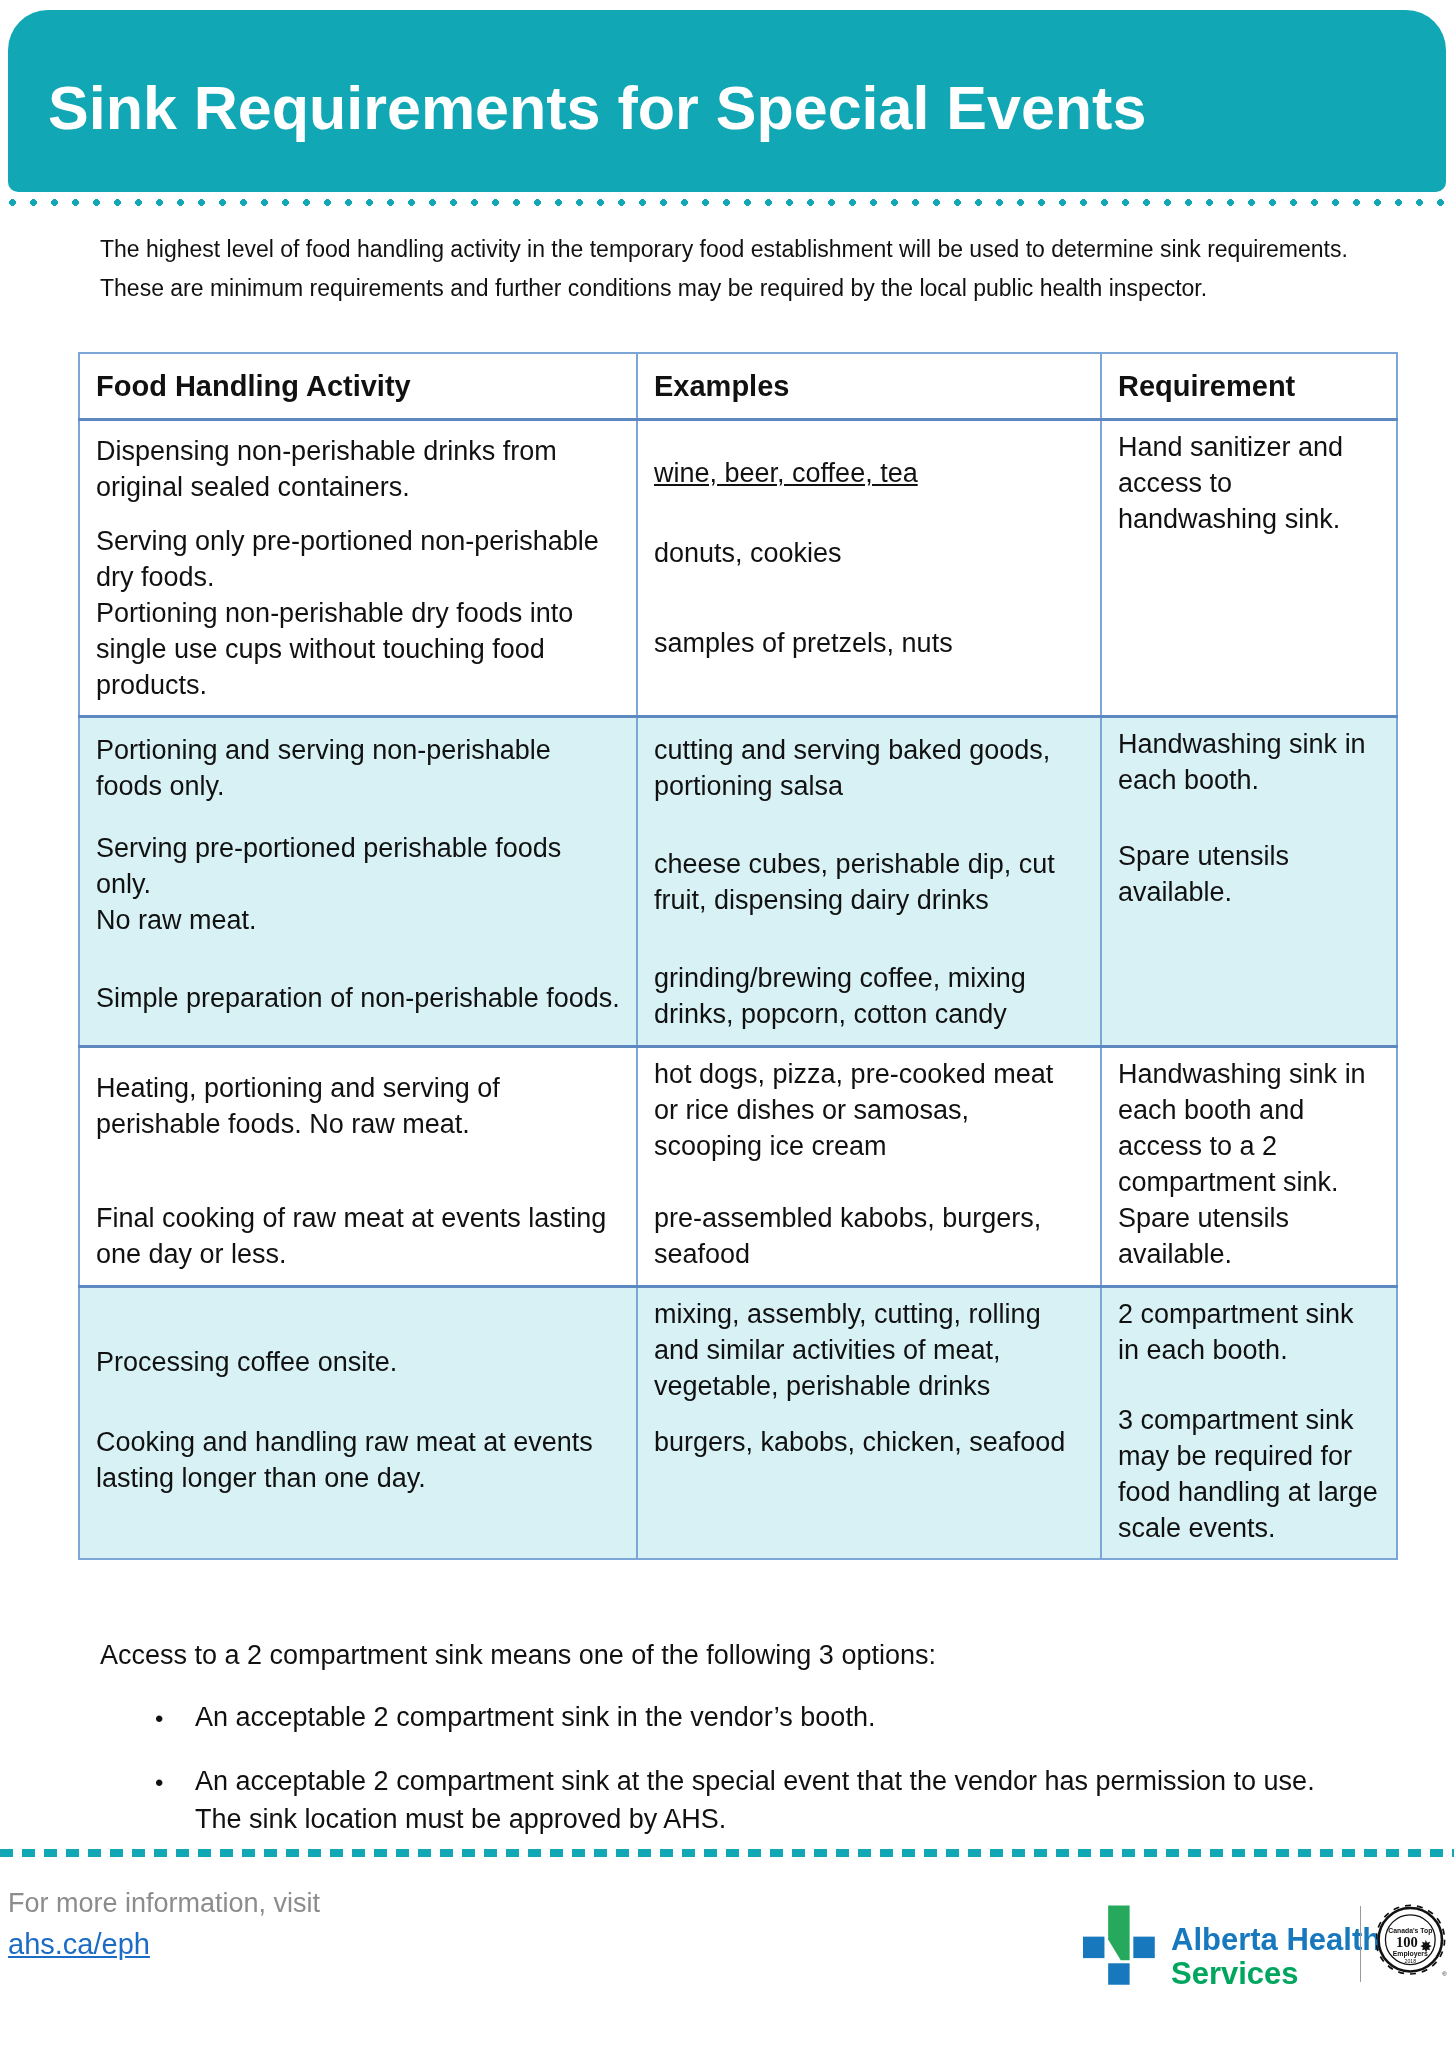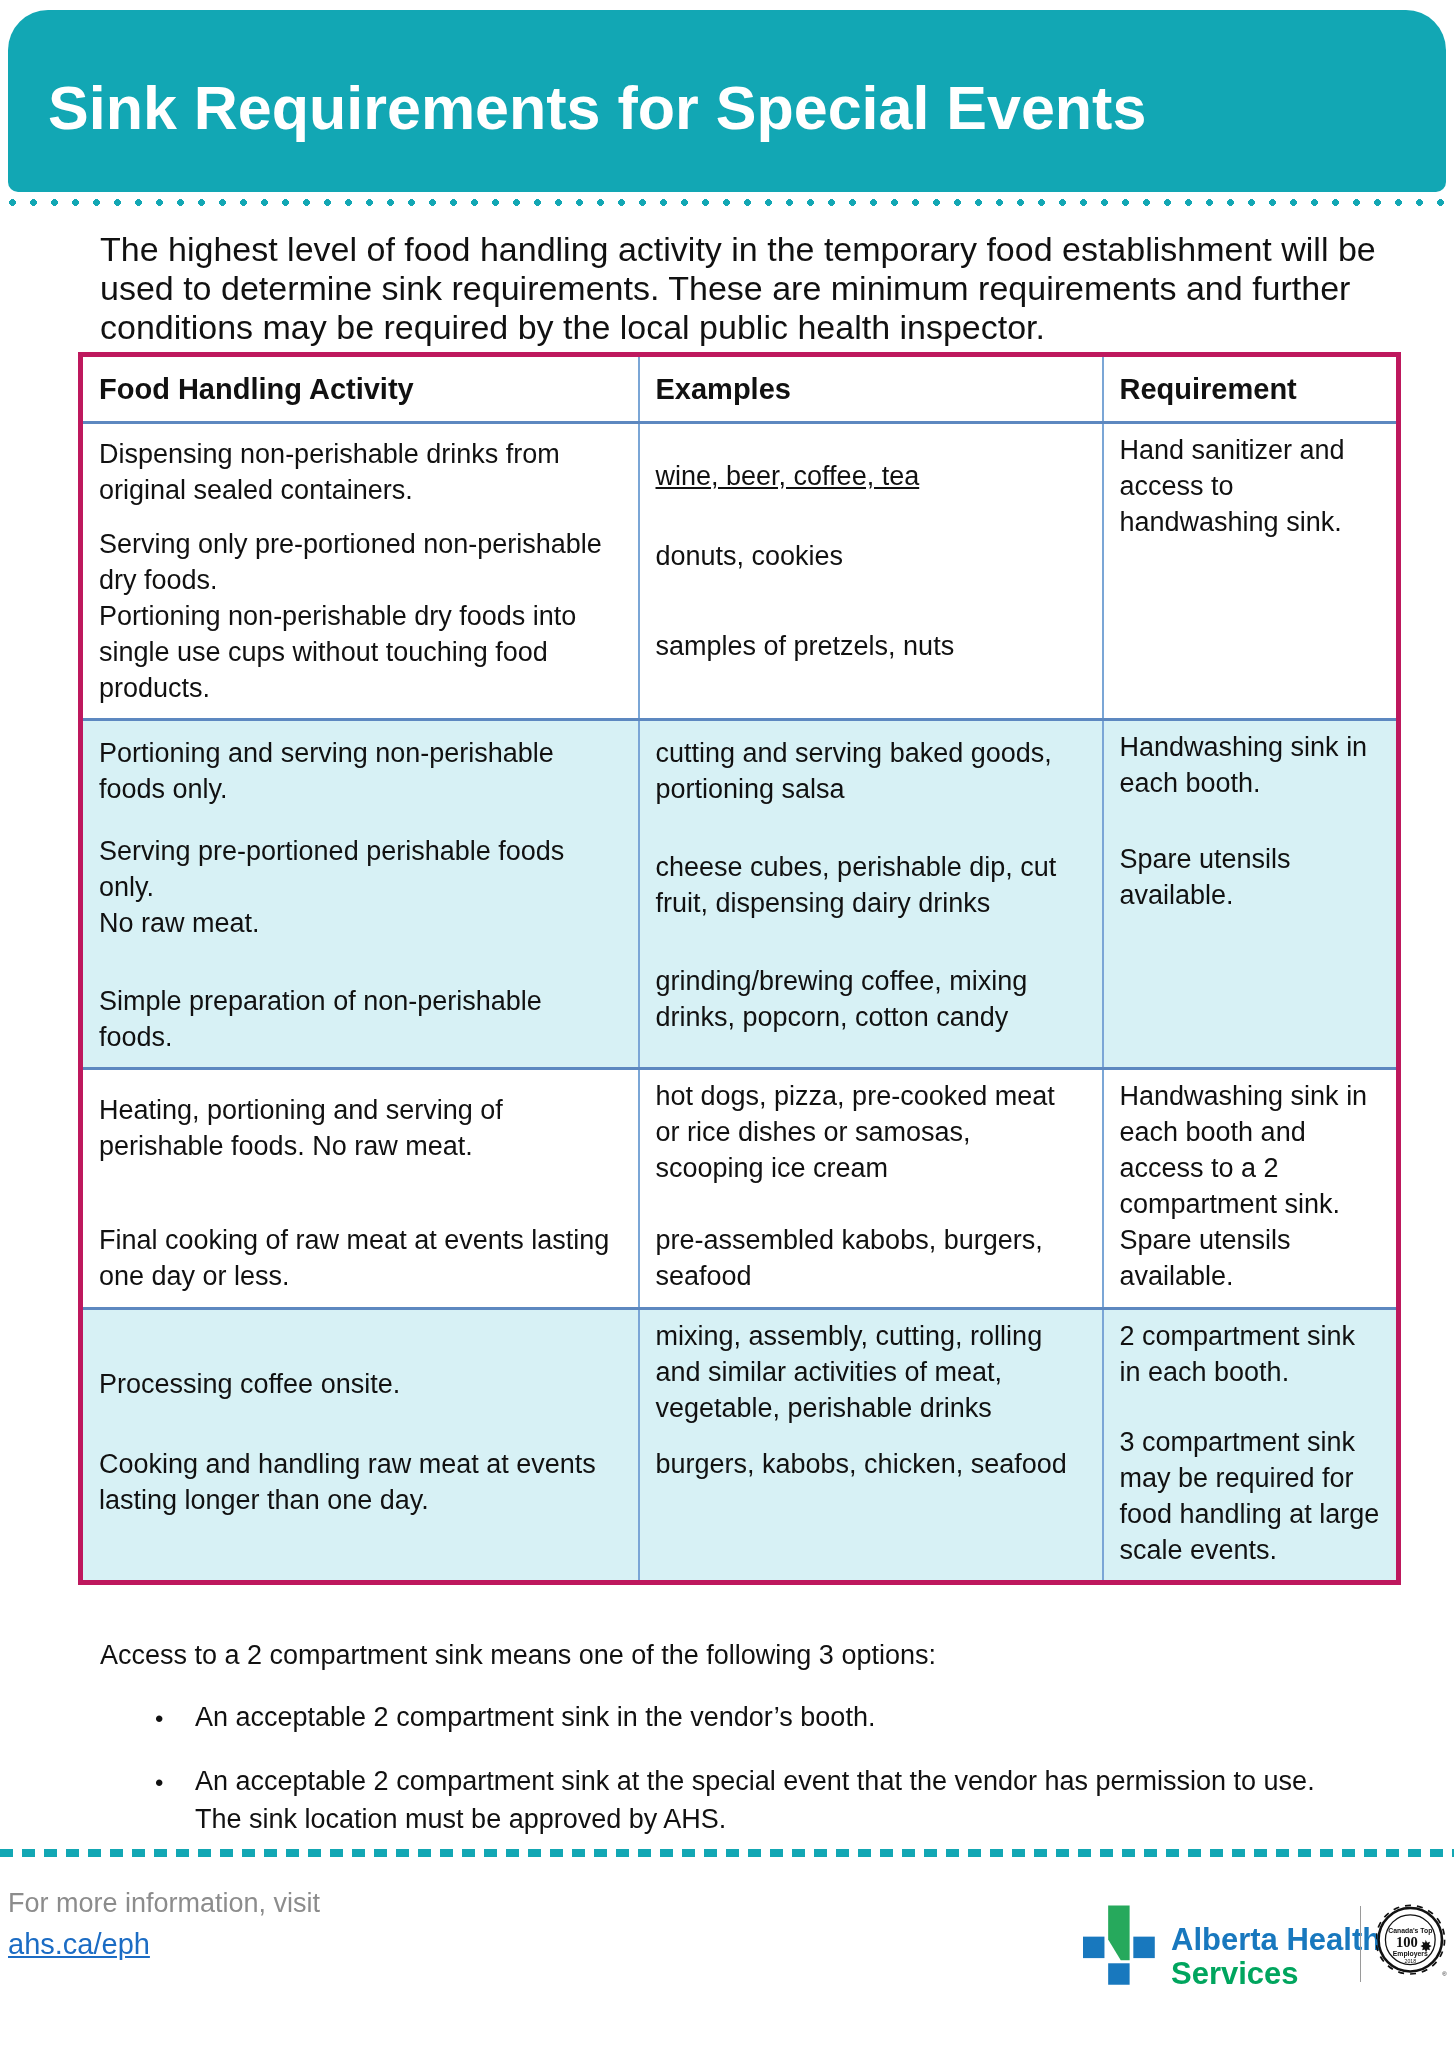--- a/index.html
+++ b/index.html
@@ -24,28 +24,28 @@
   }
   .dotted-sep {
     position:absolute; left:0; top:197px; width:1454px; height:11px;
     background-image:radial-gradient(circle, #12a7b4 0 3.4px, rgba(0,0,0,0) 3.6px);
     background-size:21px 11px; background-repeat:repeat-x; background-position:2px 0;
   }
 
   
   .intro {
     position:absolute; left:100px; top:230px; width:1280px;
-    font-size:34px; line-height:39px;
+    font-size:23px; line-height:39px;
   }
 
   
   table.req {
     position:absolute; left:78px; top:352px; width:1318px;
     border-collapse:collapse; table-layout:fixed;
-    border:5px solid #be185d;
+    border:1px solid #be185d;
     font-size:27px; line-height:36px;
   }
   table.req col.c1{ width:558px; } table.req col.c2{ width:464px; } table.req col.c3{ width:296px; }
   table.req th {
     border:2px solid #7ba6d6; border-bottom:3px solid #5d88c0;
     text-align:left; vertical-align:middle;
     font-size:29px; font-weight:bold; padding:14px 16px; height:58px;
     background:#ffffff;
   }
   table.req td {

